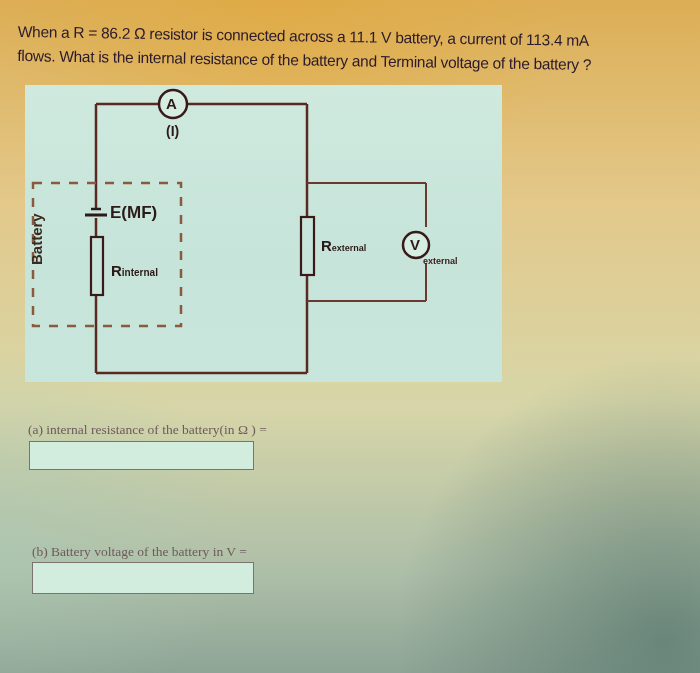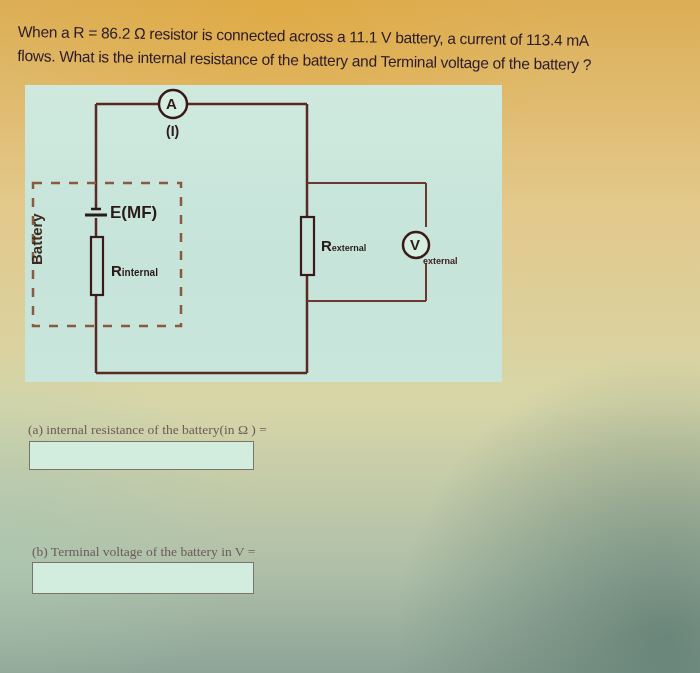--- a/index.html
+++ b/index.html
@@ -102,16 +102,16 @@
   </span>
   <span style="position:absolute;left:385px;top:151px;font-size:15px;font-weight:bold;color:#2a1a18;">V</span>
   <span style="position:absolute;left:398px;top:171px;font-size:9px;font-weight:bold;color:#3a1a18;">external</span>
 </div>
 
 <div class="sub-q" style="left:28px;top:422px;">(a) internal resistance of the battery(in Ω ) =</div>
 <div class="answer-box" style="left:29px;top:441px;width:225px;height:29px;">
   <input type="text" value="" style="">
 </div>
 
-<div class="sub-q" style="left:32px;top:544px;">(b) Terminal voltage of the battery in V =</div>
+<div class="sub-q" style="left:32px;top:544px;">(b) Battery voltage of the battery in V =</div>
 <div class="answer-box" style="left:32px;top:562px;width:222px;height:32px;">
   <input type="text" value="" style="">
 </div>
 
 </body></html>

